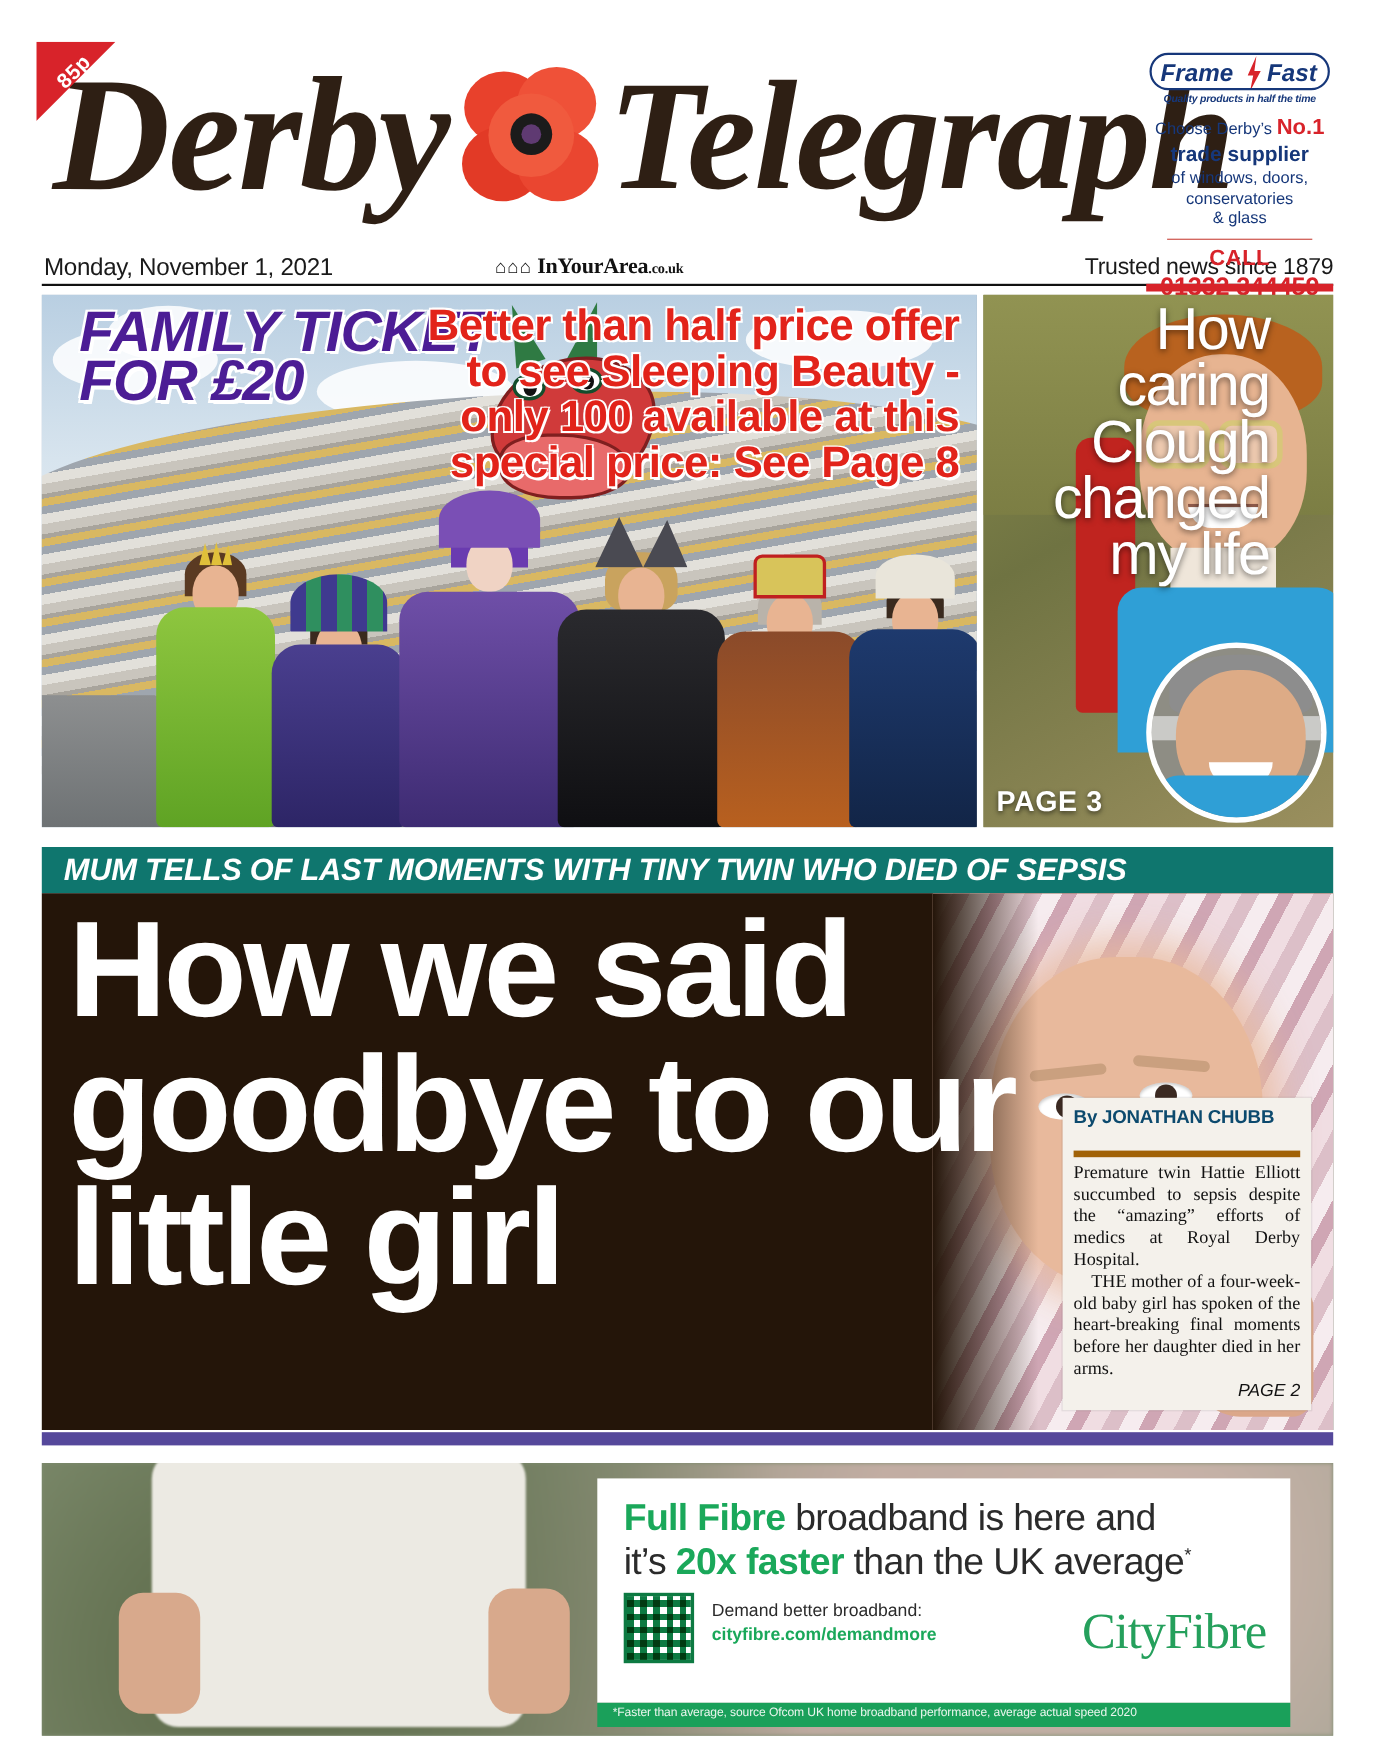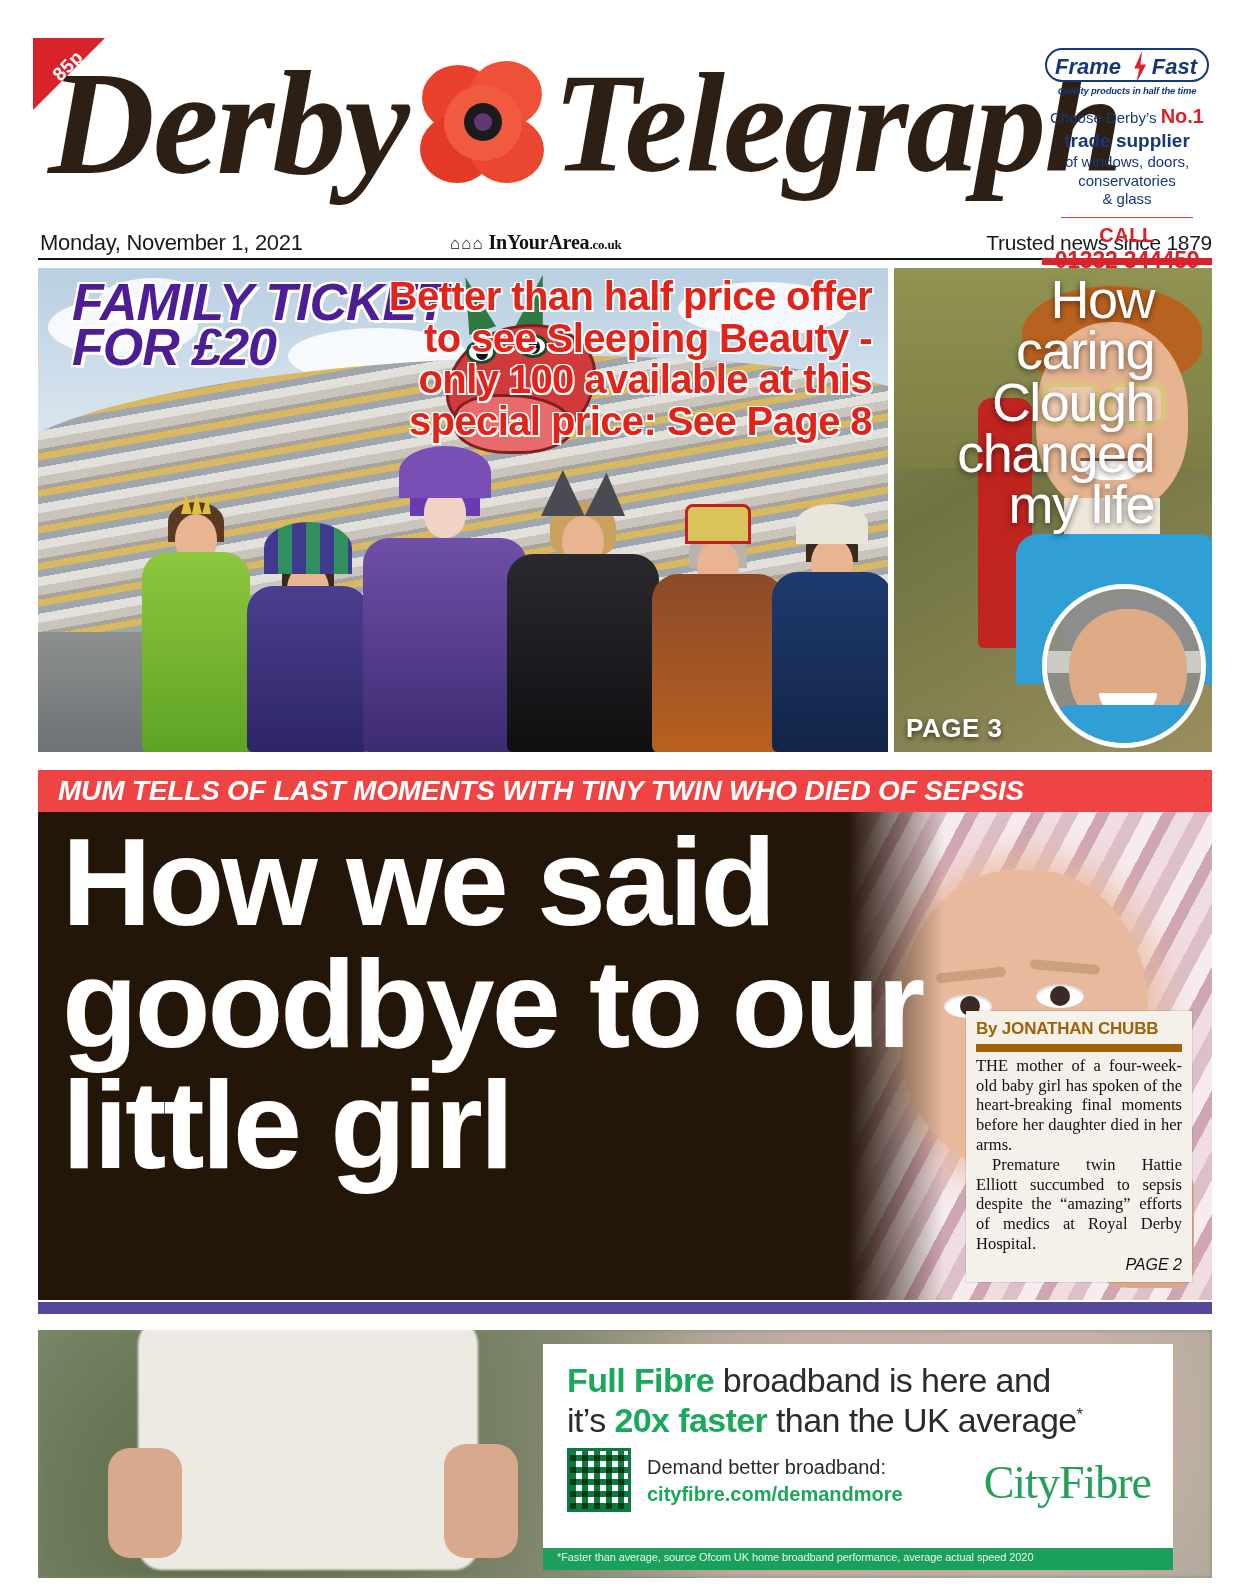--- a/index.html
+++ b/index.html
@@ -251,21 +251,21 @@
   .clough-page {
     position:absolute; left:12px; bottom:8px; z-index:5;
     font-family:"Liberation Sans", sans-serif; font-weight:bold;
     font-size:26px; color:#fff; letter-spacing:0.5px;
     text-shadow:0 2px 5px rgba(0,0,0,.6);
   }
 
   
   .kicker {
     position:absolute; left:38px; top:770px; width:1174px; height:42px;
-    background:#ef4444;
+    background:#0f766e;
   }
   .kicker span {
     position:absolute; left:20px; top:4px;
     font-family:"Liberation Sans", sans-serif; font-weight:bold; font-style:italic;
     font-size:28px; line-height:34px; color:#fff; letter-spacing:-0.2px;
     white-space:nowrap;
   }
 
   
   .lead {
@@ -317,22 +317,22 @@
     font-size:124px; line-height:0.98; color:#ffffff; letter-spacing:-3px;
   }
 
   .lead-box {
     position:absolute; right:20px; bottom:18px; width:226px;
     background:#f4f1eb; padding:8px 10px 8px 10px; z-index:6;
     box-shadow:0 0 0 1px rgba(0,0,0,.08);
   }
   .lb-byline {
     font-family:"Liberation Sans", sans-serif; font-weight:bold;
-    font-size:17px; color:#a16207; letter-spacing:-0.2px;
-    border-bottom:8px solid #a16207; padding-bottom:5px; margin-bottom:4px;
+    font-size:17px; color:#0c4a6e; letter-spacing:-0.2px;
+    border-bottom:6px solid #a16207; padding-bottom:20px; margin-bottom:4px;
   }
   .lb-body {
     font-family:"Liberation Serif", serif; font-size:16.5px; line-height:1.2;
     color:#111; text-align:justify;
   }
   .lb-body p { margin:0; }
   .lb-body p + p { text-indent:16px; }
   .lb-page {
     font-family:"Liberation Sans", sans-serif; font-style:italic;
     font-size:16px; color:#111; float:right; margin-top:1px;
@@ -391,21 +391,21 @@
   .ba-h sup { font-size:17px; }
   .ba-qr {
     position:absolute; left:24px; top:104px; width:64px; height:64px;
     background:
       repeating-linear-gradient(90deg,#0d7a42 0 6px,#fff 6px 12px),
       repeating-linear-gradient(0deg,#0d7a42 0 6px,#fff 6px 12px);
     background-blend-mode:multiply; border:3px solid #0d7a42;
   }
   .ba-cta {
     position:absolute; left:104px; top:110px; width:330px;
-    font-family:"Liberation Sans", sans-serif; font-size:20px; line-height:1.35; color:#2b2b2b;
+    font-family:"Liberation Sans", sans-serif; font-size:16px; line-height:1.35; color:#2b2b2b;
   }
   .ba-cta b { color:#1aa85a; font-weight:bold; }
   .ba-logo {
     position:absolute; right:22px; top:112px;
     font-family:"Liberation Serif", serif; font-size:46px; color:#25a05c; letter-spacing:-1px;
   }
   .ba-footbar {
     position:absolute; left:505px; top:218px; width:630px; height:22px; background:#1aa05a;
   }
   .ba-foot {
@@ -578,22 +578,22 @@
       <div class="lp-finger"></div>
       <div class="lp-hand"></div>
       <div class="lp-fade"></div>
     </div>
 
     <div class="lead-head">How we said goodbye to our little girl</div>
 
     <div class="lead-box">
       <div class="lb-byline">By JONATHAN CHUBB</div>
       <div class="lb-body">
+        <p>Premature twin Hattie Elliott succumbed to sepsis despite the “amazing” efforts of medics at Royal Derby Hospital.</p>
         <p>THE mother of a four-week-old baby girl has spoken of the heart-breaking final moments before her daughter died in her arms.</p>
-        <p>Premature twin Hattie Elliott succumbed to sepsis despite the “amazing” efforts of medics at Royal Derby Hospital.</p>
         <div class="lb-page">PAGE 2</div>
       </div>
     </div>
   </div>
   <div class="lead-underbar"></div>
 
   <div class="botad">
     <div class="ba-bg"></div>
     <div class="ba-person">
       <div class="ba-shirt"></div>

